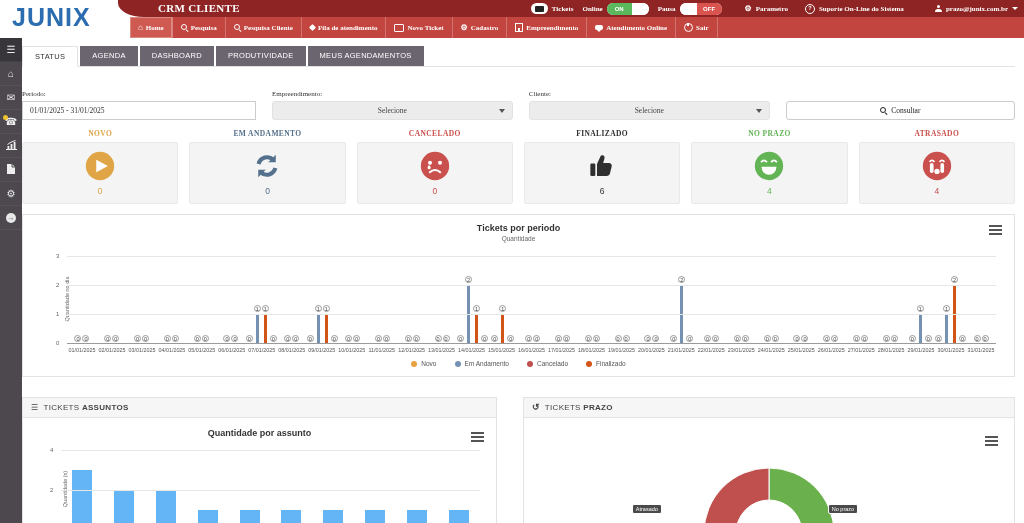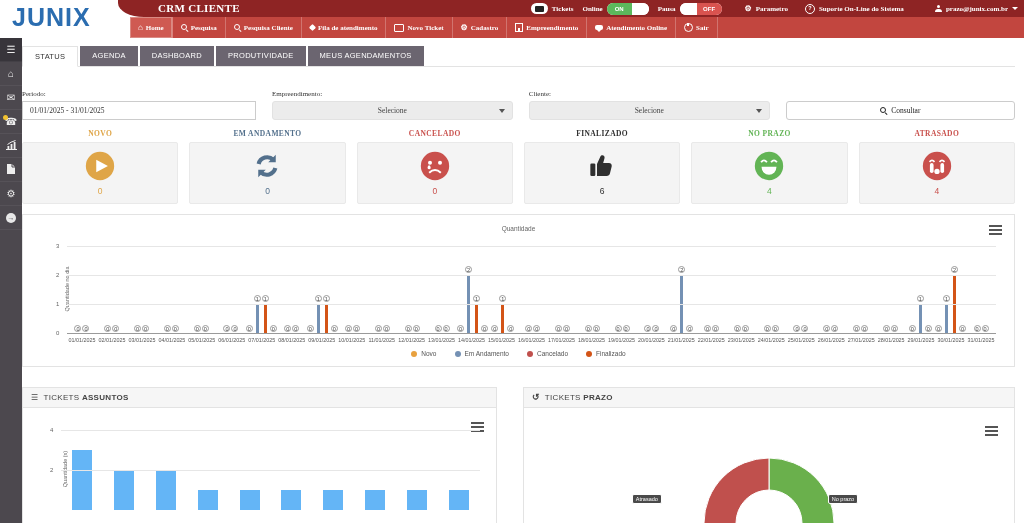--- a/index.html
+++ b/index.html
@@ -339,20 +339,21 @@
                 <rect x="22.1" y="14.5" width="4.4" height="12" rx="2.2" fill="#fff"></rect>
                 <circle cx="18" cy="24.5" r="3.2" fill="#fff"></circle>
               </svg></div>
             <div class="cnt" style="color: rgb(201, 80, 76);">4</div>
           </div>
         </div>
       </div>
 
     <div class="panel">
       <div class="panel-b">
+        <div class="hc-title">Tickets por periodo</div>
         <div class="hc-sub">Quantidade</div>
         <div class="hc-menu"></div>
         <div class="hc-plot" id="hc1-plot">
           <div class="yaxis-title" id="hc1-ytitle">Quantidade no dia</div>
           <div class="days" id="hc1-days">
               <div class="day">
                 <div class="zl">0</div>
                 <div class="zl">0</div>
               </div>
               <div class="day">
@@ -584,20 +585,21 @@
 
     <div class="bottom">
 
       <div class="panel bp-left">
         <div class="panel-h">
           <span class="ic i-glyph" style="font-size:8px;">☰</span>
           <span><span>TICKETS</span>
           <b>ASSUNTOS</b></span>
         </div>
         <div class="as-body">
+          <div class="hc-title" id="as-title">Quantidade por assunto</div>
           <div class="hc-menu" style="top:14px;"></div>
           <div class="as-plot" id="as-plot">
             <div class="yaxis-title" id="as-ytitle" style="left:-26px;">Quantidade (s)</div>
             <div class="as-bars" id="as-bars">
                 <div class="as-bar" style="height: 60px; background: rgb(100, 181, 246);"></div>
                 <div class="as-bar" style="height: 40px; background: rgb(100, 181, 246);"></div>
                 <div class="as-bar" style="height: 40px; background: rgb(100, 181, 246);"></div>
                 <div class="as-bar" style="height: 20px; background: rgb(100, 181, 246);"></div>
                 <div class="as-bar" style="height: 20px; background: rgb(100, 181, 246);"></div>
                 <div class="as-bar" style="height: 20px; background: rgb(100, 181, 246);"></div>

